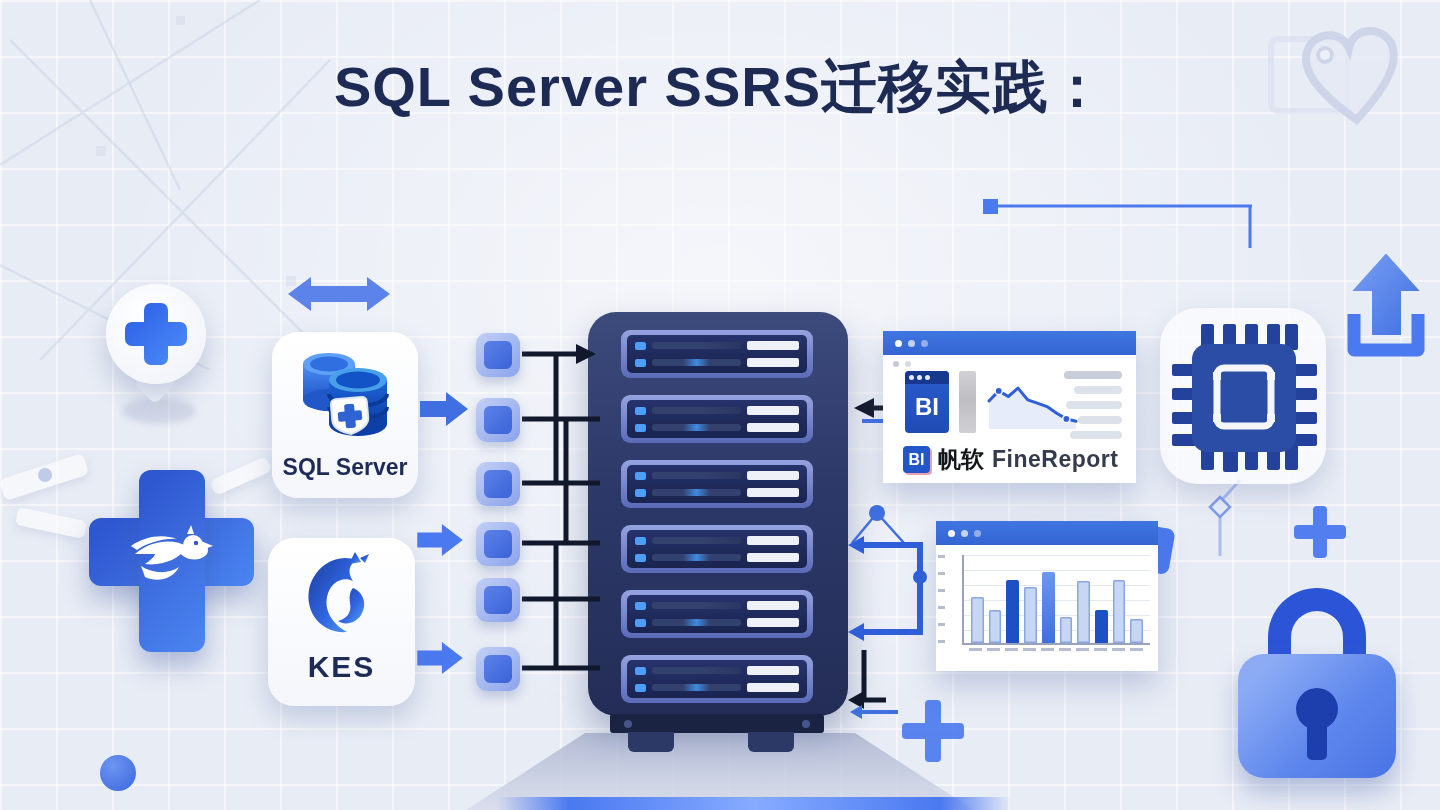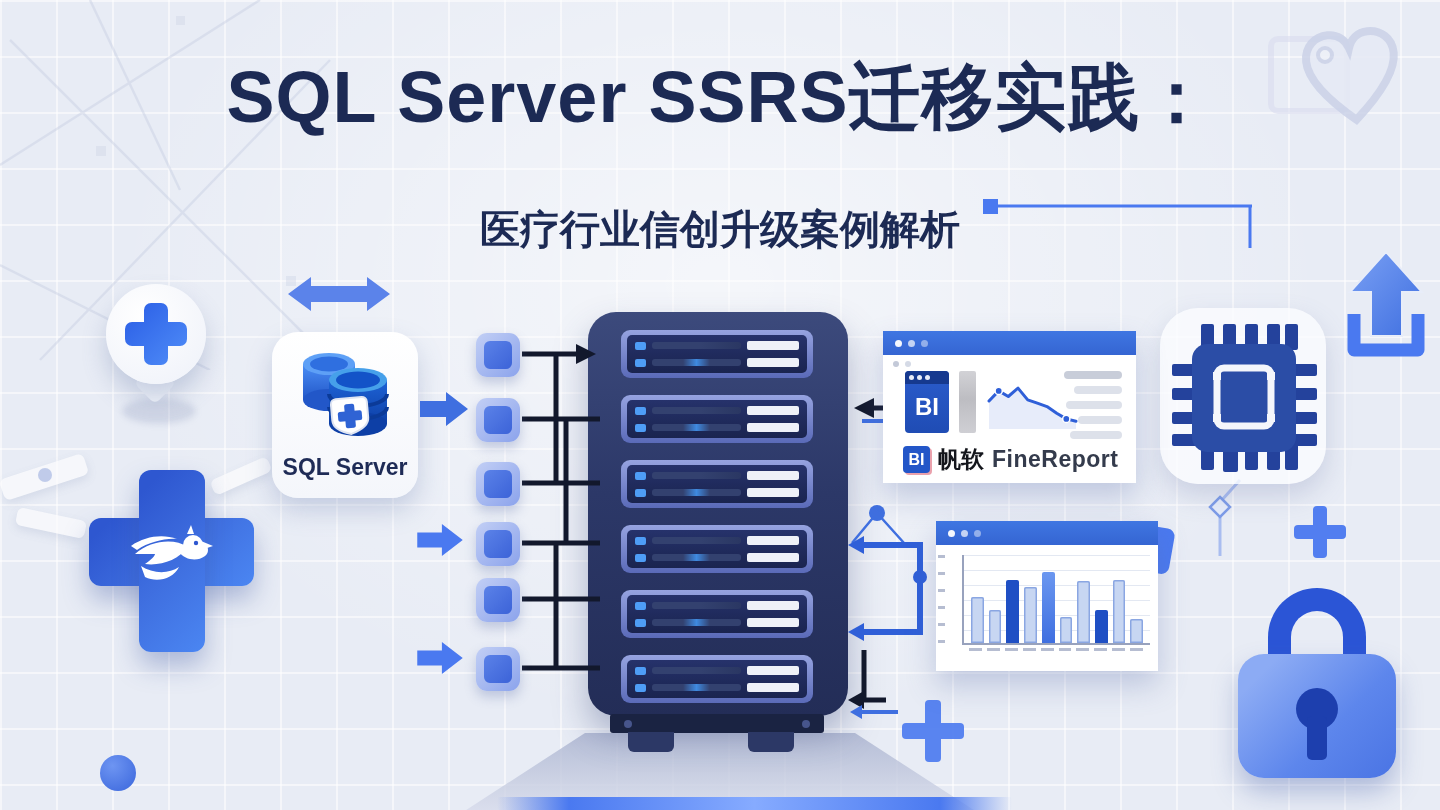--- a/index.html
+++ b/index.html
@@ -7,21 +7,21 @@
     font-family:"Liberation Sans","DejaVu Sans",sans-serif;
     background-color:#e8ecf5;
     background-image:
       radial-gradient(ellipse at 50% 35%, rgba(255,255,255,.55), rgba(255,255,255,0) 60%),
       linear-gradient(rgba(255,255,255,.55) 2px, transparent 2px),
       linear-gradient(90deg, rgba(255,255,255,.55) 2px, transparent 2px);
     background-size:100% 100%,56px 56px,56px 56px;}
   .abs{position:absolute;}
   
   .title-wrap{left:0;right:0;top:52px;text-align:center;z-index:9;}
-  .title-line{font-weight:800;color:#1c2a54;font-size:72px;line-height:1.26;letter-spacing:1px;}
+  .title-line{font-weight:800;color:#1c2a54;font-size:56px;line-height:1.26;letter-spacing:1px;}
   .subtitle{left:0;right:0;top:202px;text-align:center;font-weight:800;color:#1c2a54;font-size:40px;z-index:9;}
   
   .decor{z-index:1;}
   .ghost-square{left:1268px;top:36px;width:70px;height:66px;border:6px solid #d8dcee;border-radius:10px;opacity:.6;}
   .slab{background:#fdfdfe;opacity:.7;border-radius:6px;box-shadow:0 4px 10px rgba(120,135,175,.25);}
   .dot{border-radius:50%;}
   
   .card{background:linear-gradient(180deg,#ffffff,#f4f6fb);border-radius:26px;
     box-shadow:0 12px 26px rgba(95,115,170,.28);z-index:7;display:flex;flex-direction:column;align-items:center;}
   .card-label{font-weight:800;color:#1e2b56;}
@@ -146,21 +146,20 @@
   <div class="abs decor slab" style="left:16px;top:514px;width:70px;height:18px;transform:rotate(12deg)"></div>
   <div class="abs decor slab" style="left:210px;top:468px;width:62px;height:16px;transform:rotate(-24deg)"></div>
   <div class="abs decor dot" style="left:38px;top:468px;width:14px;height:14px;background:#93a7dd;opacity:.55"></div>
   <div class="abs dot" style="left:100px;top:755px;width:36px;height:36px;background:radial-gradient(circle at 35% 30%,#6e95f2,#3a66dc);z-index:8"></div>
 
   <div class="abs pedestal"></div>
 
   <div class="abs title-wrap">
     <div class="title-line">SQL Server SSRS迁移实践：</div>
   </div>
-  <div class="abs subtitle">医疗行业信创升级案例解析</div>
 
   <svg class="abs" style="left:0;top:0;z-index:6;pointer-events:none" width="1440" height="810" viewBox="0 0 1440 810">
 
     <rect x="983" y="199" width="15" height="15" fill="#4a79f0"></rect>
     <path d="M998,206 H1252 M1250,206 V248" stroke="#4a79f0" stroke-width="3" fill="none"></path>
 
     <g stroke="#12182c" stroke-width="5" fill="none">
       <path d="M522,354 H584"></path>
         <path d="M522,419 H600"></path>
         <path d="M522,483 H600"></path>
@@ -256,20 +255,36 @@
         <path d="M14,44 C26,52 42,52 52,45 C46,57 30,61 18,55 Z"></path>
         <path d="M52,30 C58,20 70,16 78,22 C82,25 82,31 78,34 C70,40 58,38 52,30 Z"></path>
         <circle cx="66" cy="23" r="10"></circle>
         <polygon points="74,19 86,24 74,28"></polygon>
         <path d="M60,12 L64,3 L67,12 Z"></path>
       </g>
       <circle cx="69" cy="21" r="2.2" fill="#2e57d0"></circle>
     </svg>
   </div>
 
+  <div class="abs card" style="left:268px;top:538px;width:147px;height:168px;">
+    <svg style="margin-top:12px" width="90" height="96" viewBox="0 0 90 96">
+      <defs>
+          <linearGradient id="kg" x1="0" y1="0" x2="1" y2="1">
+            <stop offset="0" stop-color="#1d3f9e"></stop>
+            <stop offset=".55" stop-color="#2f64e0"></stop>
+            <stop offset="1" stop-color="#57a0f2"></stop>
+          </linearGradient>
+        </defs>
+      <path d="M60,10 C38,2 16,18 12,40 C8,64 26,84 50,82 C37,75 27,62 30,47 C33,32 46,26 56,31 C50,22 52,14 60,10 Z" fill="url(#kg)"></path>
+      <path d="M56,38 C66,42 71,54 64,65 C59,73 48,76 41,71 C50,69 55,62 53,53 C52,46 53,41 56,38 Z" fill="url(#kg)"></path>
+      <path d="M52,14 L58,2 L64,12 Z" fill="url(#kg)"></path>
+      <path d="M63,8 L72,4 L68,13 Z" fill="url(#kg)"></path>
+    </svg>
+    <div class="card-label" style="font-size:30px;letter-spacing:2px;margin-top:4px">KES</div>
+  </div>
 
   <div class="abs cnode" style="top:333px">
       <span></span>
     </div>
   <div class="abs cnode" style="top:398px">
       <span></span>
     </div>
   <div class="abs cnode" style="top:462px">
       <span></span>
     </div>

